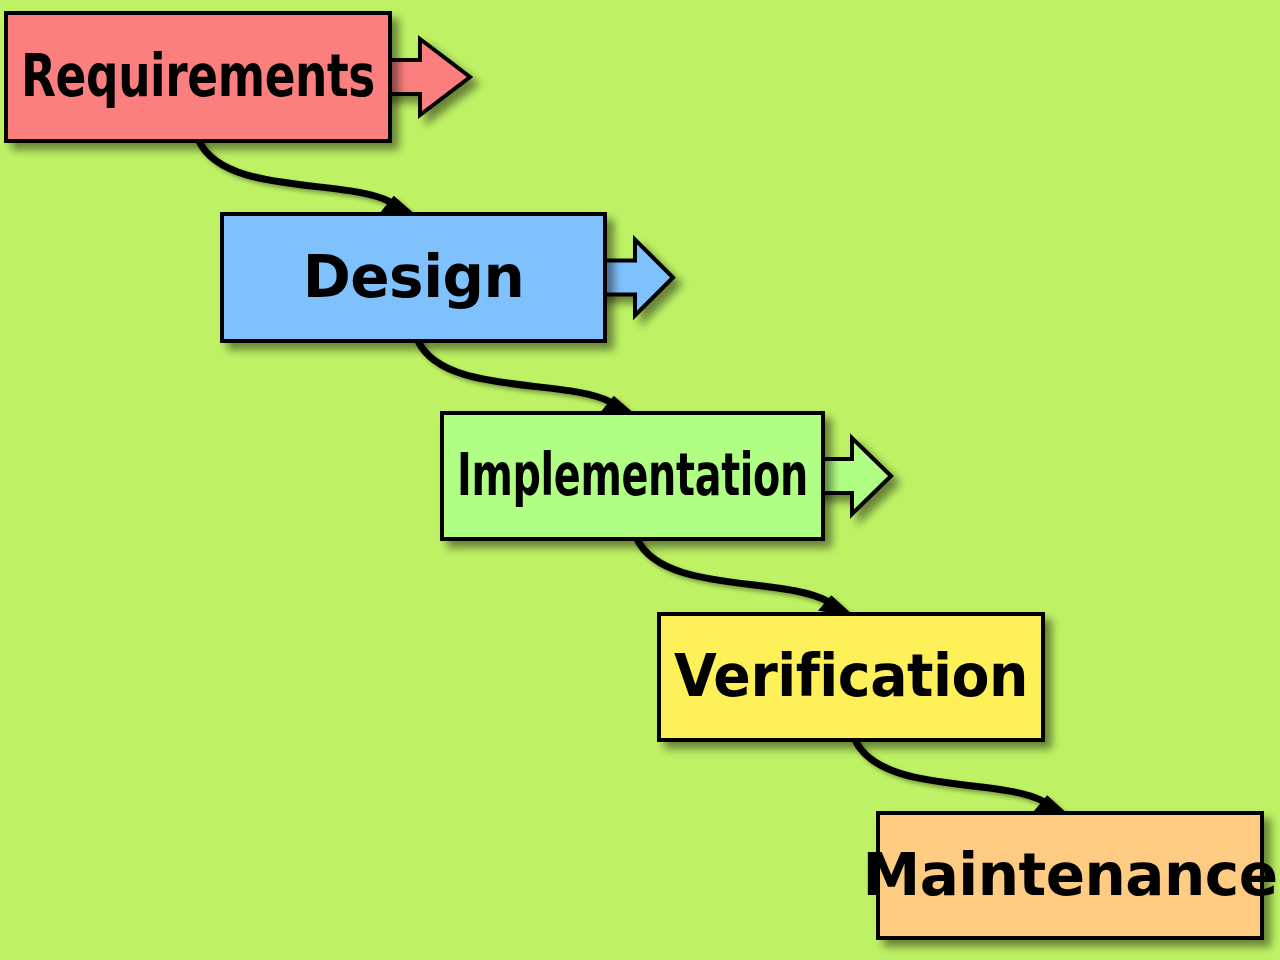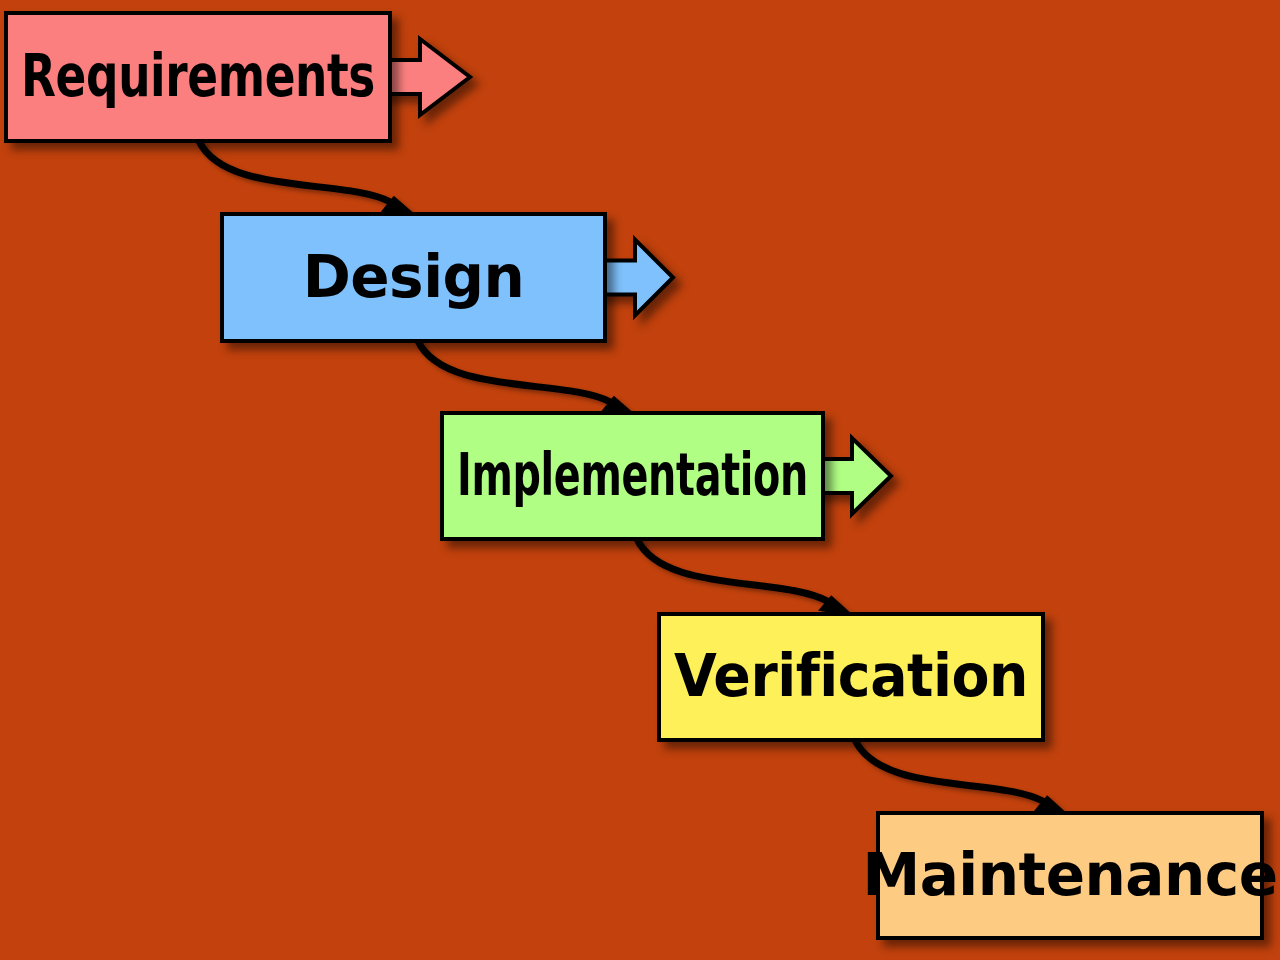--- a/index.html
+++ b/index.html
@@ -10,21 +10,21 @@
   body {
     width: 1280px;
     height: 960px;
     font-family: "DejaVu Sans", "Liberation Sans", sans-serif;
     overflow: hidden;
   }
   #diagram-root {
     position: relative;
     width: 1280px;
     height: 960px;
-    background: #c2410c;
+    background: #bef264;
   }
   #diagram-svg {
     position: absolute;
     top: 0;
     left: 0;
     width: 1280px;
     height: 960px;
     display: block;
   }
   .phase-label {

